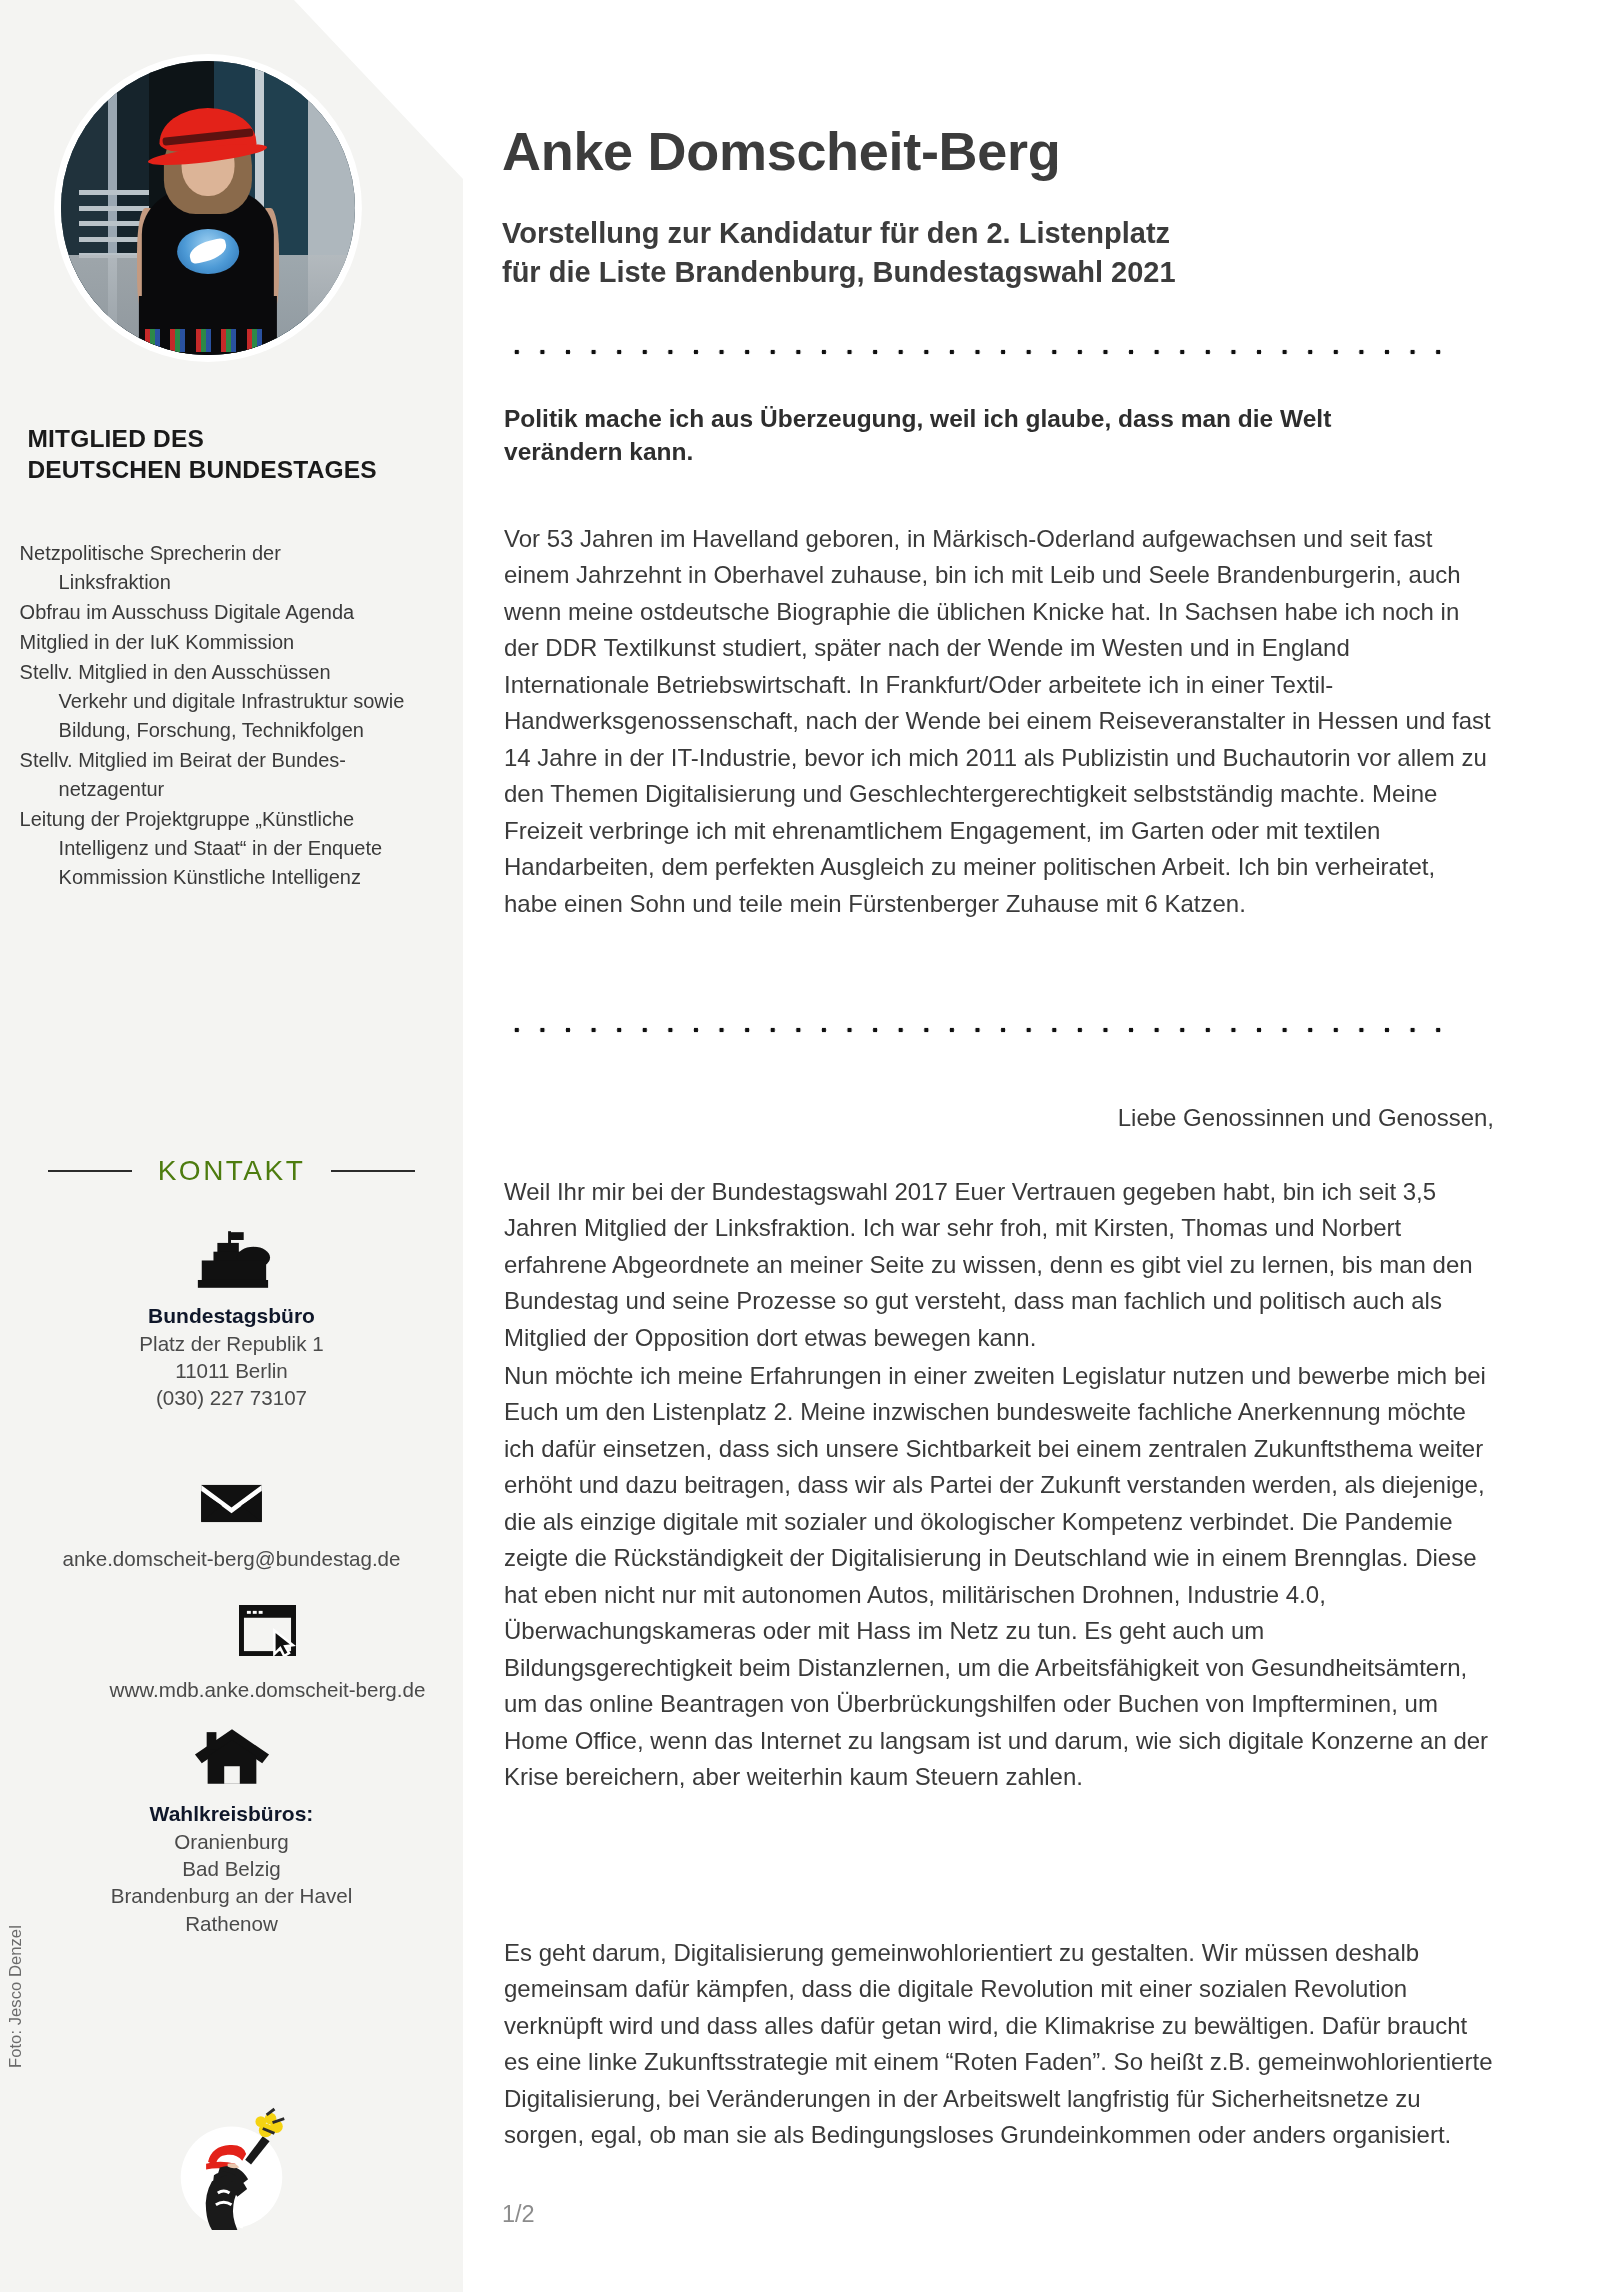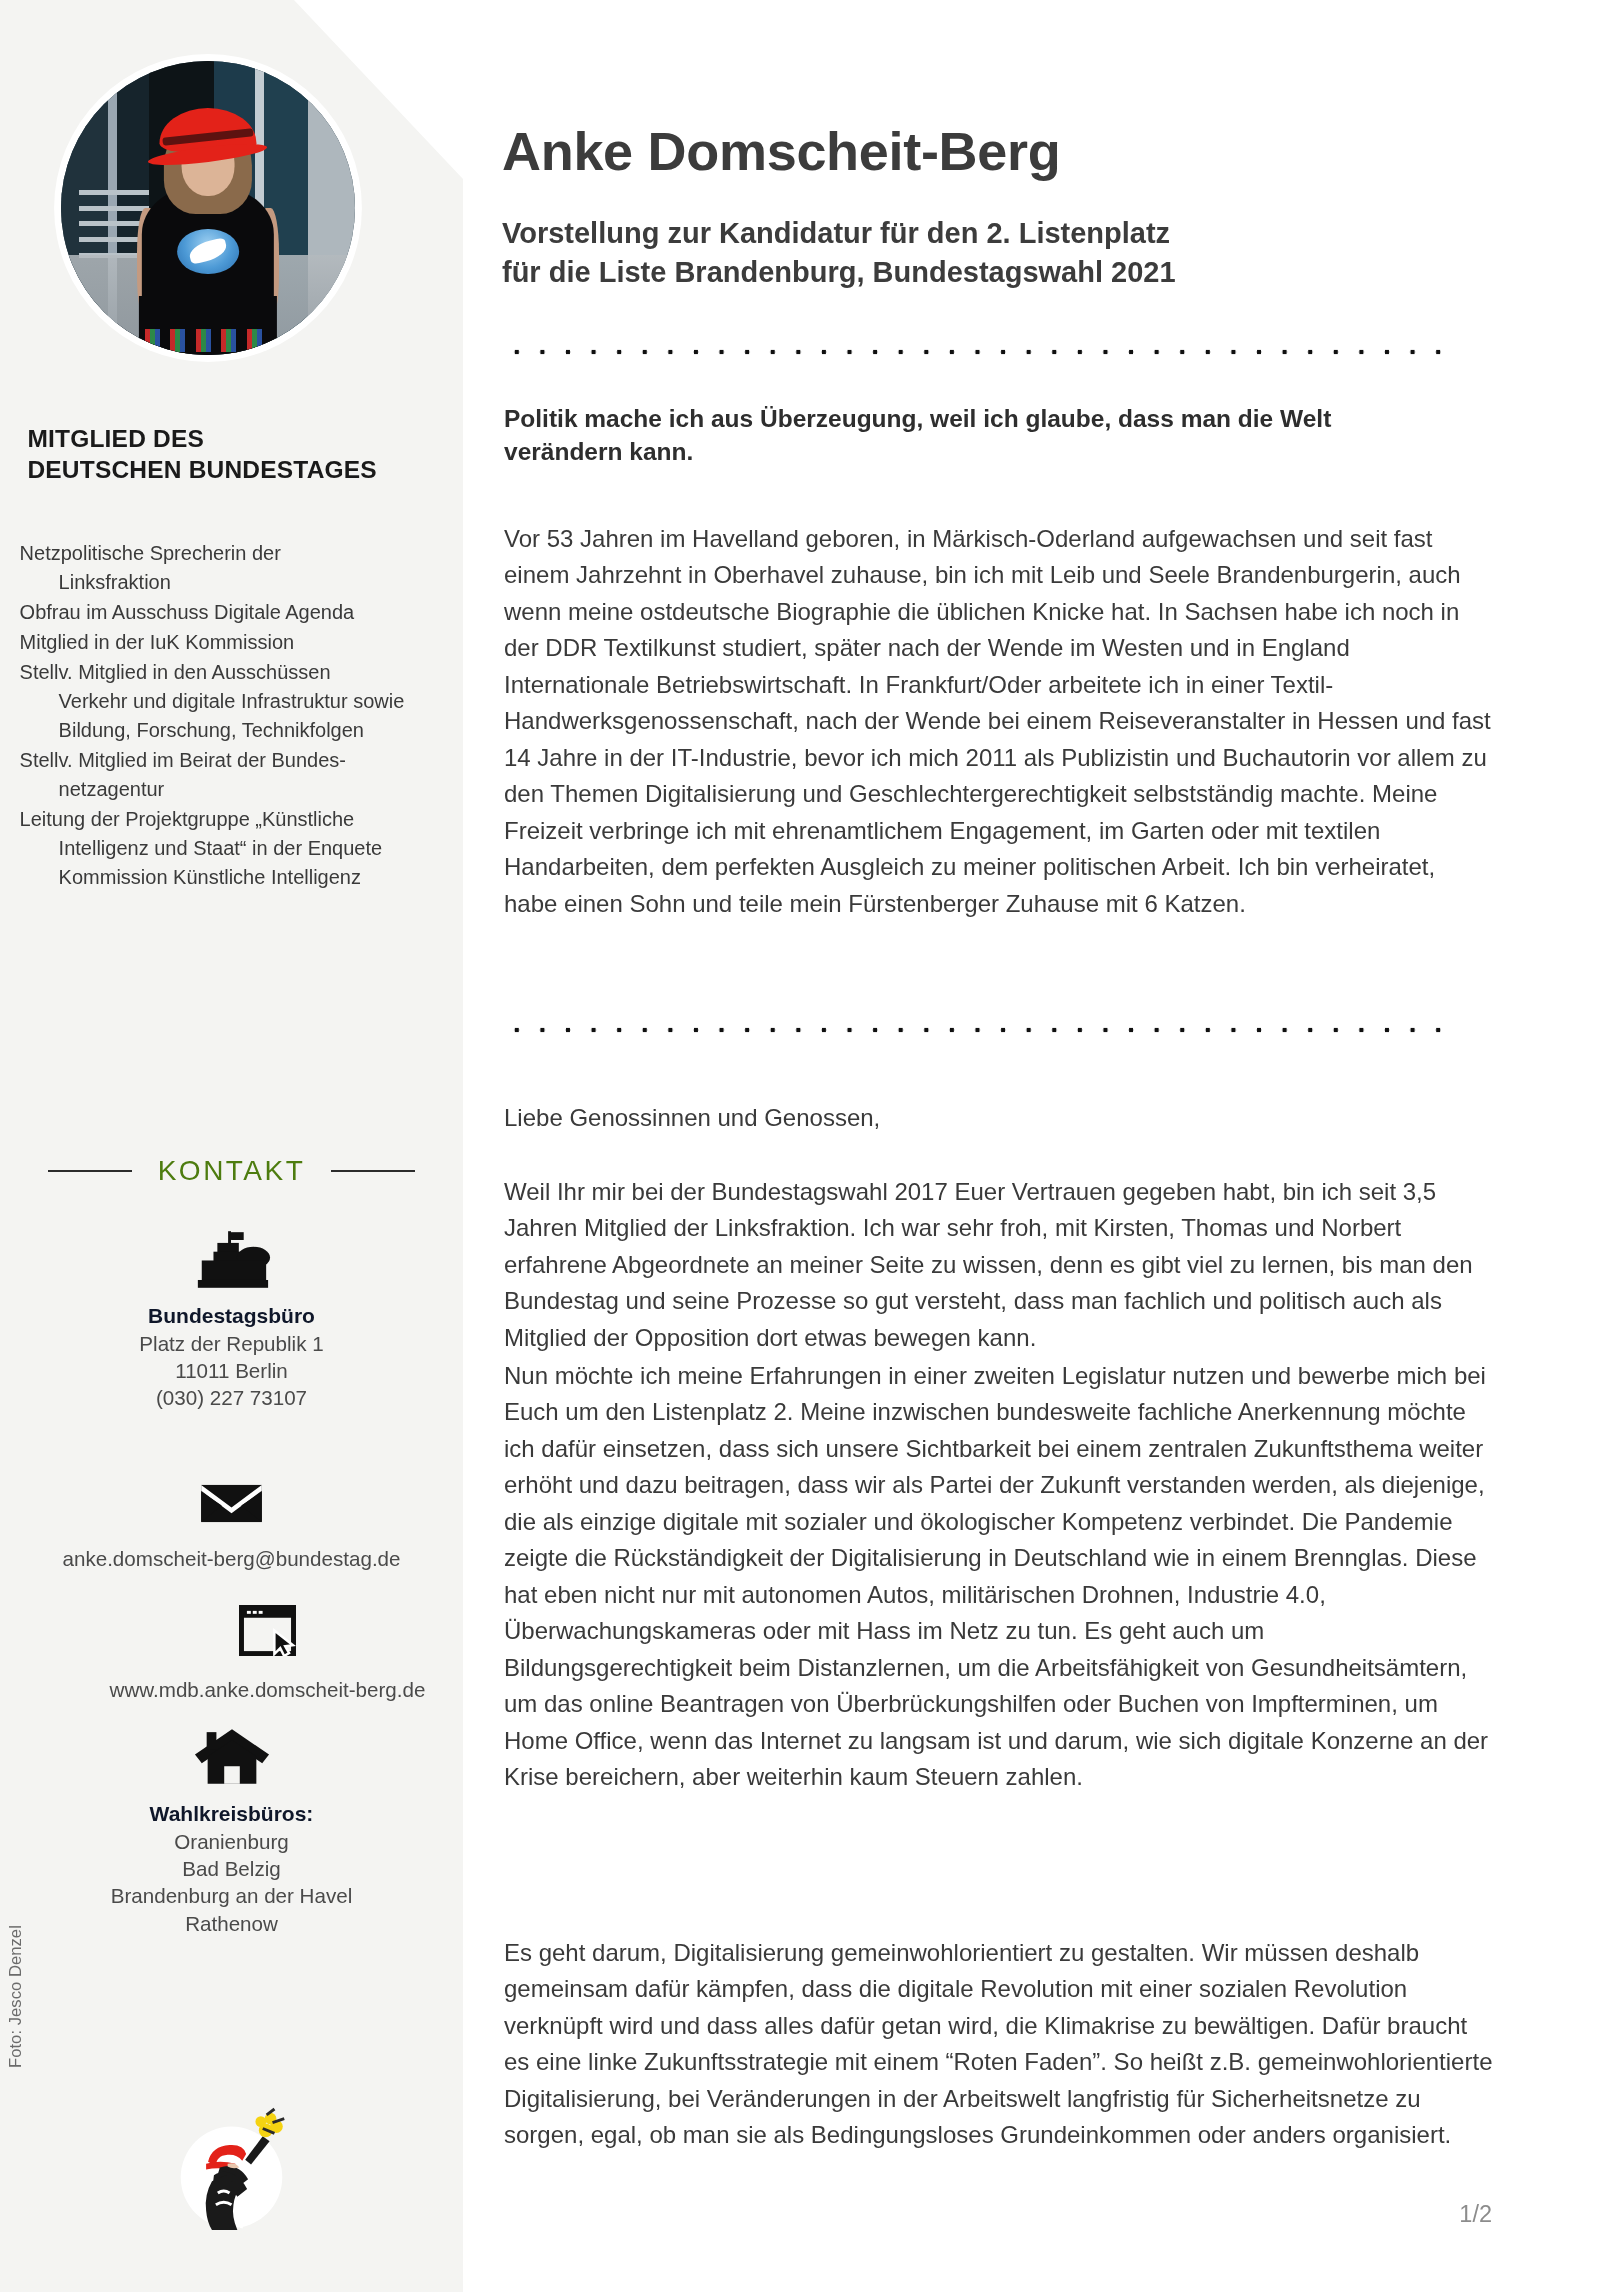--- a/index.html
+++ b/index.html
@@ -296,30 +296,30 @@
   .para {
     position: absolute;
     left: 2px;
     width: 990px;
     font-size: 24px;
     color: #3a3a3a;
     line-height: 1.52;
     font-stretch: condensed;
   }
   #para-bio      { top: 521px; }
-  #para-greeting { top: 1100px; }
+  #para-greeting { top: 1100px; text-align: right; }
   #para-trust    { top: 1174px; }
   #para-second   { top: 1358px; }
   #para-common   { top: 1935px; }
 
   .pagenum {
     position: absolute;
     left: 0; top: 2201px;
     width: 990px;
-    text-align: right;
+    text-align: left;
     font-size: 23.5px;
     color: #8c8c8c;
     font-stretch: condensed;
   }
 </style>
 </head>
 <body>
 
 <div id="page">
 

